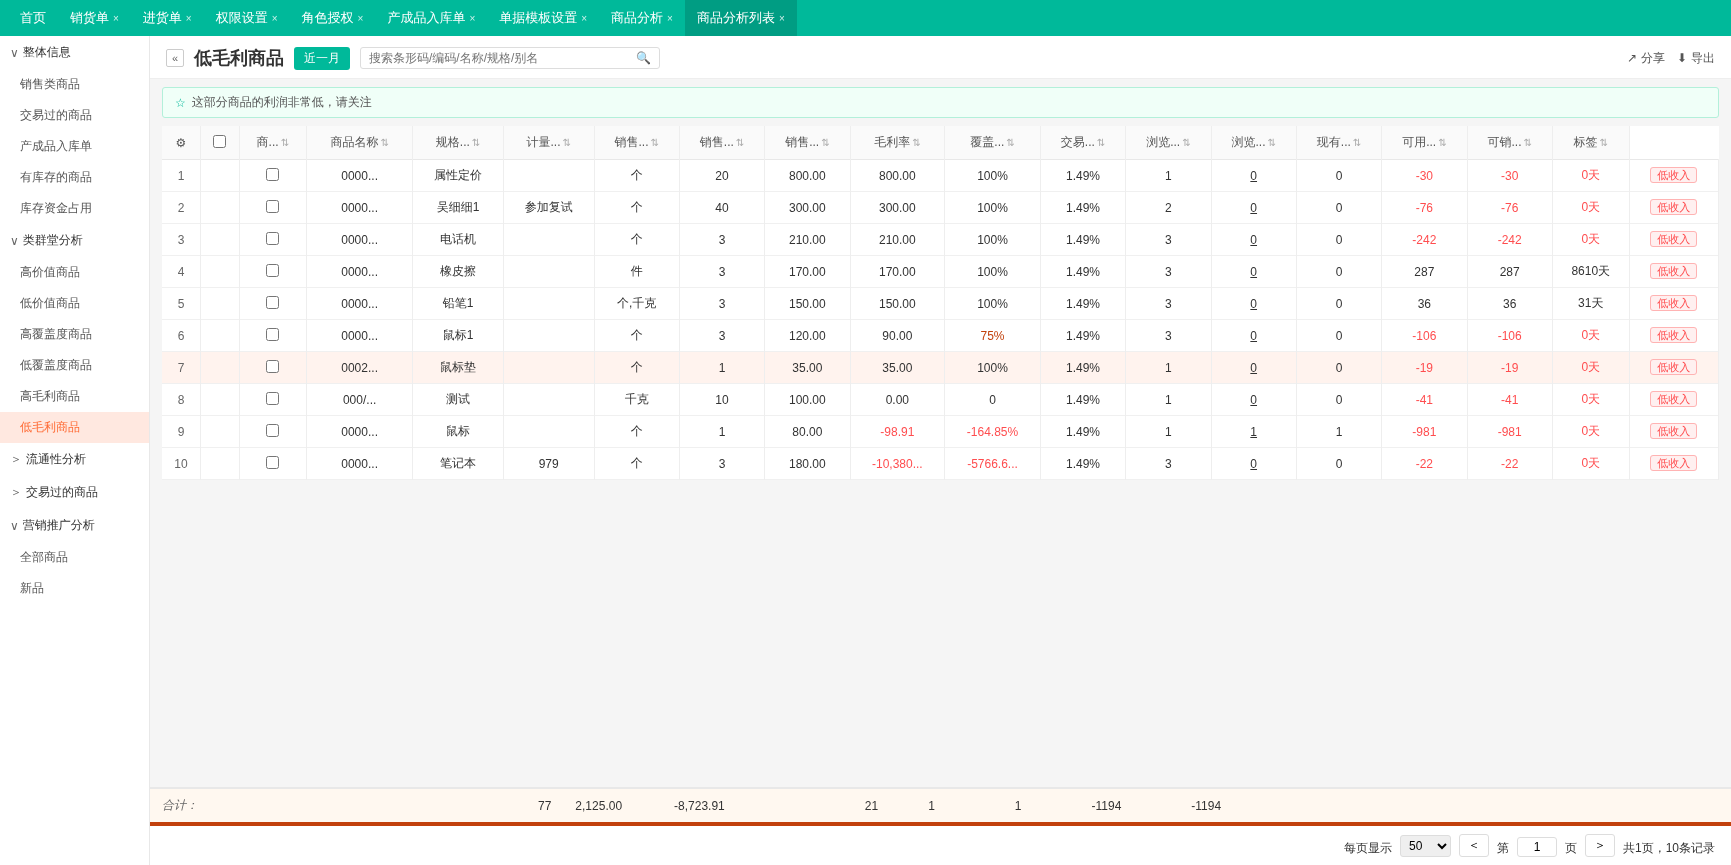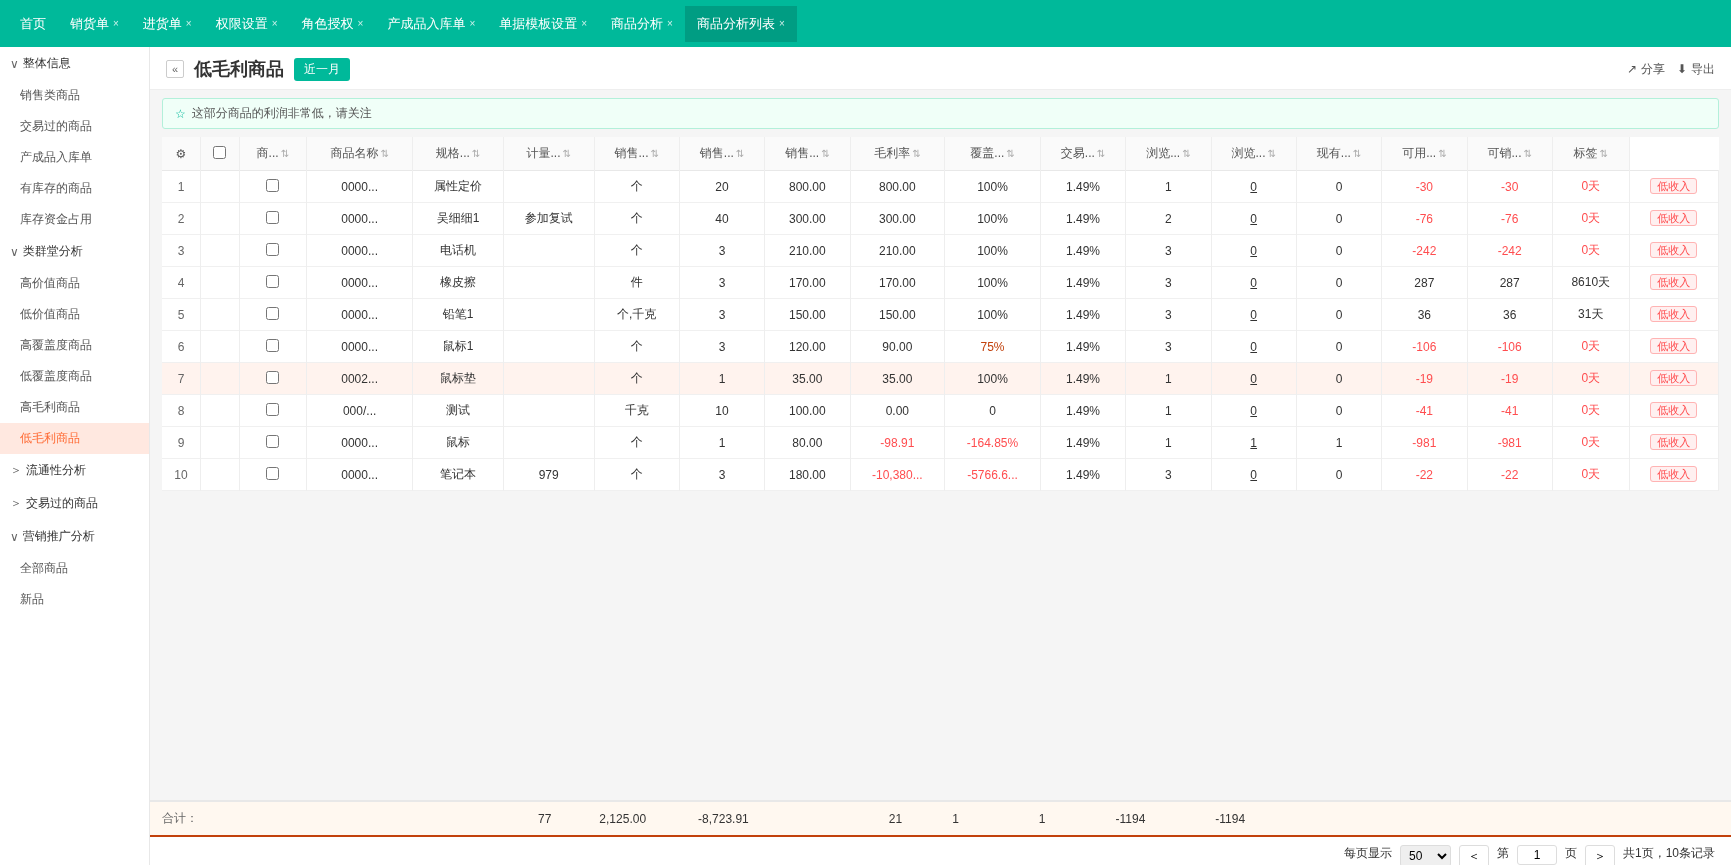--- a/index.html
+++ b/index.html
@@ -3,21 +3,21 @@
   <meta charset="utf-8">
   <style>
     * { box-sizing: border-box; margin: 0; padding: 0; }
     body { font-family: 'Microsoft YaHei', Arial, sans-serif; font-size: 12px; background: #f5f5f5; color: #333; }
     
     
     .top-nav {
       background: #00b99a;
       display: flex;
       align-items: center;
-      height: 47px;
+      height: 36px;
       padding: 0 8px;
     }
     .nav-item {
       color: #fff;
       padding: 0 12px;
       height: 36px;
       display: flex;
       align-items: center;
       cursor: pointer;
       font-size: 13px;
@@ -176,30 +176,30 @@
     
     .footer-total {
       background: #fff8f0;
       border-top: 2px solid #e8e8e8;
       padding: 8px 12px;
       display: flex;
       align-items: center;
       gap: 20px;
       font-size: 12px;
     }
-    .footer-total .label { color: #666; }
+    .footer-total .label { color: #666; font-style: italic; }
     .footer-total .value { color: #333; }
 
     
     .pagination-bar {
       background: #fff;
-      border-top: 2px solid #c2410c;
+      border-top: 4px solid #c2410c;
       padding: 8px 16px;
       display: flex;
-      align-items: flex-start;
+      align-items: flex-end;
       justify-content: flex-end;
       gap: 8px;
       font-size: 12px;
     }
     .pagination-bar select {
       border: 1px solid #ddd;
       border-radius: 3px;
       padding: 2px 4px;
       font-size: 12px;
     }
@@ -314,20 +314,24 @@
     <div class="sidebar-item"><span>全部商品</span></div>
     <div class="sidebar-item"><span>新品</span></div>
   </aside>
 
   <main class="main">
 
     <div class="page-header">
       <div class="collapse-btn">«</div>
       <h1 class="page-title">低毛利商品</h1>
       <button class="date-btn">近一月</button>
+      <div class="search-box">
+        <input type="text" placeholder="搜索条形码/编码/名称/规格/别名" style="">
+        <span style="color:#aaa;">🔍</span>
+      </div>
       <div class="header-actions">
         <button class="action-btn">
           <span>↗</span>
           <span>分享</span>
         </button>
         <button class="action-btn">
           <span>⬇</span>
           <span>导出</span>
         </button>
       </div>
@@ -573,21 +577,21 @@
     <td style="color:#ff4d4f">0天</td>
     <td><span class="tag-low-income">低收入</span></td>
   </tr>
           </tbody>
       </table>
     </div>
 
     <div class="footer-total">
       <span class="label">合计：</span>
       <span class="value" style="margin-left:320px;">77</span>
-      <span class="value" style="margin-left:28px;">2,125.00</span>
+      <span class="value" style="margin-left:4px;">2,125.00</span>
       <span class="value" style="margin-left:32px;">-8,723.91</span>
       <span style="margin-left:120px;">21</span>
       <span style="margin-left:30px;">1</span>
       <span style="margin-left:60px;">1</span>
       <span style="margin-left:50px;">-1194</span>
       <span style="margin-left:50px;">-1194</span>
     </div>
 
     <div class="pagination-bar">
       <span>每页显示</span>

